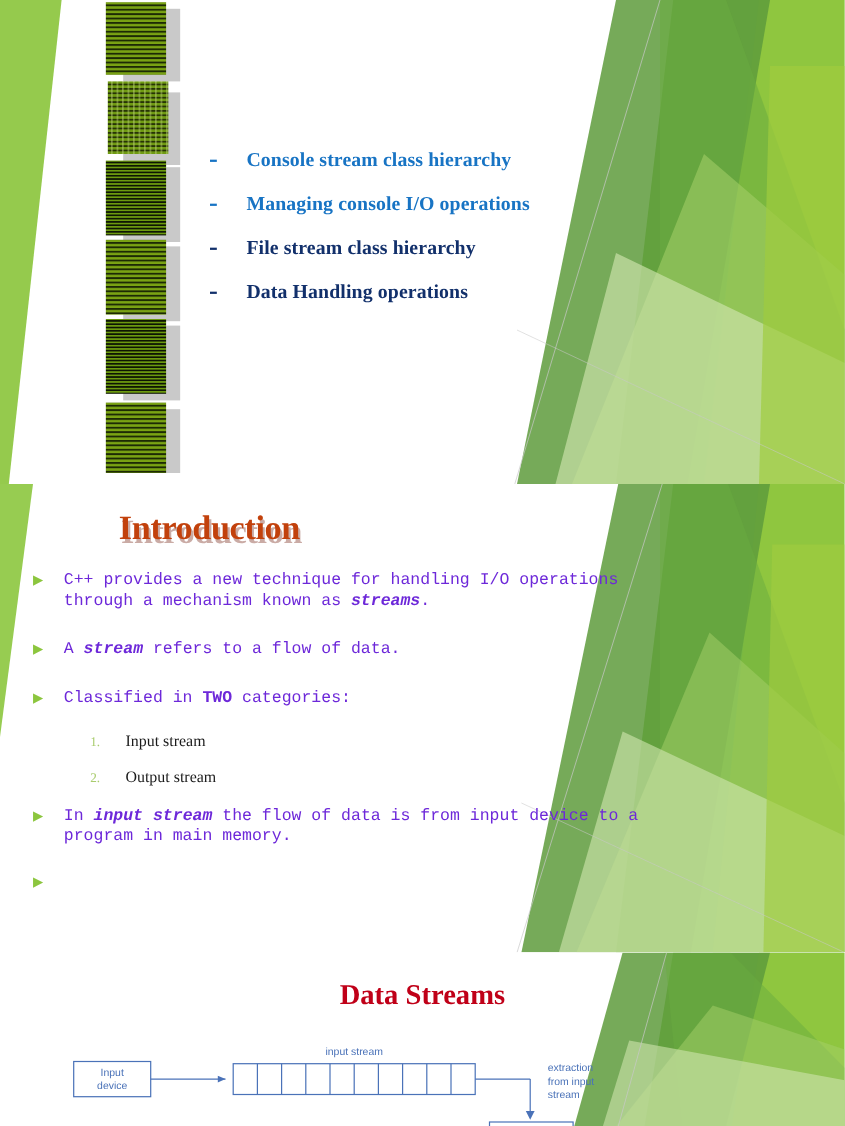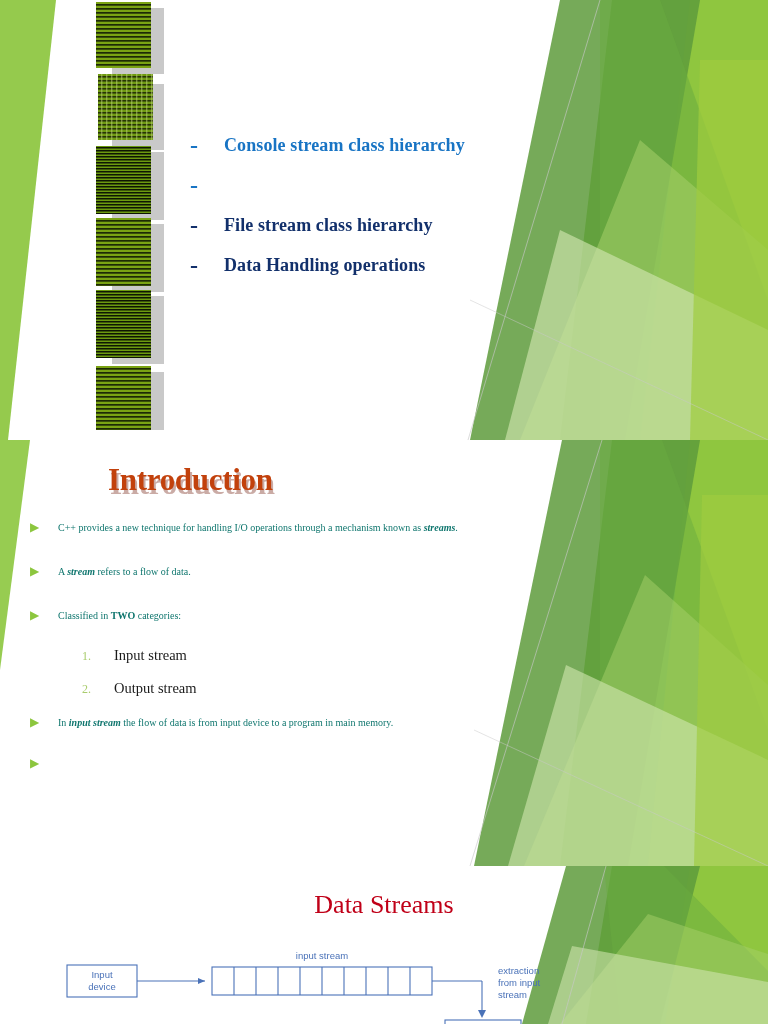--- a/index.html
+++ b/index.html
@@ -28,31 +28,31 @@
   .tl-dark .tl-dash,.tl-dark .tl-text{color:#12306b;}
 
   
   .intro-title{position:absolute;left:108px;top:462px;font-size:31px;font-weight:700;
       font-family:"Liberation Serif",serif;color:#c2410c;letter-spacing:-.3px;
       text-shadow:2px 4px 0 rgba(170,120,110,.62);}
   .body-list{position:absolute;left:30px;top:518px;width:600px;}
   .b-row{display:flex;align-items:baseline;margin-bottom:25px;}
   .b-mark{width:28px;flex:none;color:#8cc63e;font-size:13px;line-height:19px;}
   .b-mark.tri{font-size:12px;}
-  .b-txt{font-size:10px;line-height:19px;color:#0f766e;}
+  .b-txt{font-size:15px;line-height:19px;color:#6d28d9;font-family:Liberation Mono, monospace;}
   .b-txt b{font-weight:700;}
   .b-txt i{font-style:italic;font-weight:700;}
   .sub-row{display:flex;align-items:baseline;margin:0 0 16px 52px;}
   .sub-num{width:32px;flex:none;color:#a9cc6d;font-size:12px;}
   .sub-txt{font-size:14.5px;color:#1a1a1a;}
   .b-row.tight{margin-bottom:22px;}
 
   
   .ds-title{position:absolute;left:0;right:0;top:890px;text-align:center;
-      font-size:26px;font-weight:400;color:#c00018;font-family:"Liberation Serif",serif;}
+      font-size:26px;font-weight:700;color:#c00018;font-family:"Liberation Serif",serif;}
   .ds-diagram{position:absolute;left:45px;top:948px;width:520px;height:76px;}
   .ds-diagram svg{display:block;}
 </style>
 </head>
 <body>
 
 <div class="page">
 
   <div class="slide" id="slide-1">
 
@@ -108,20 +108,21 @@
       </svg>
     </div>
 
     <div class="title-list">
       <div class="tl-row tl-light">
         <span class="tl-dash">-</span>
         <span class="tl-text">Console stream class hierarchy</span>
       </div>
       <div class="tl-row tl-light">
         <span class="tl-dash">-</span>
+        <span class="tl-text">Managing console I/O operations</span>
       </div>
       <div class="tl-row tl-dark">
         <span class="tl-dash">-</span>
         <span class="tl-text">File stream class hierarchy</span>
       </div>
       <div class="tl-row tl-dark">
         <span class="tl-dash">-</span>
         <span class="tl-text">Data Handling operations</span>
       </div>
     </div>

